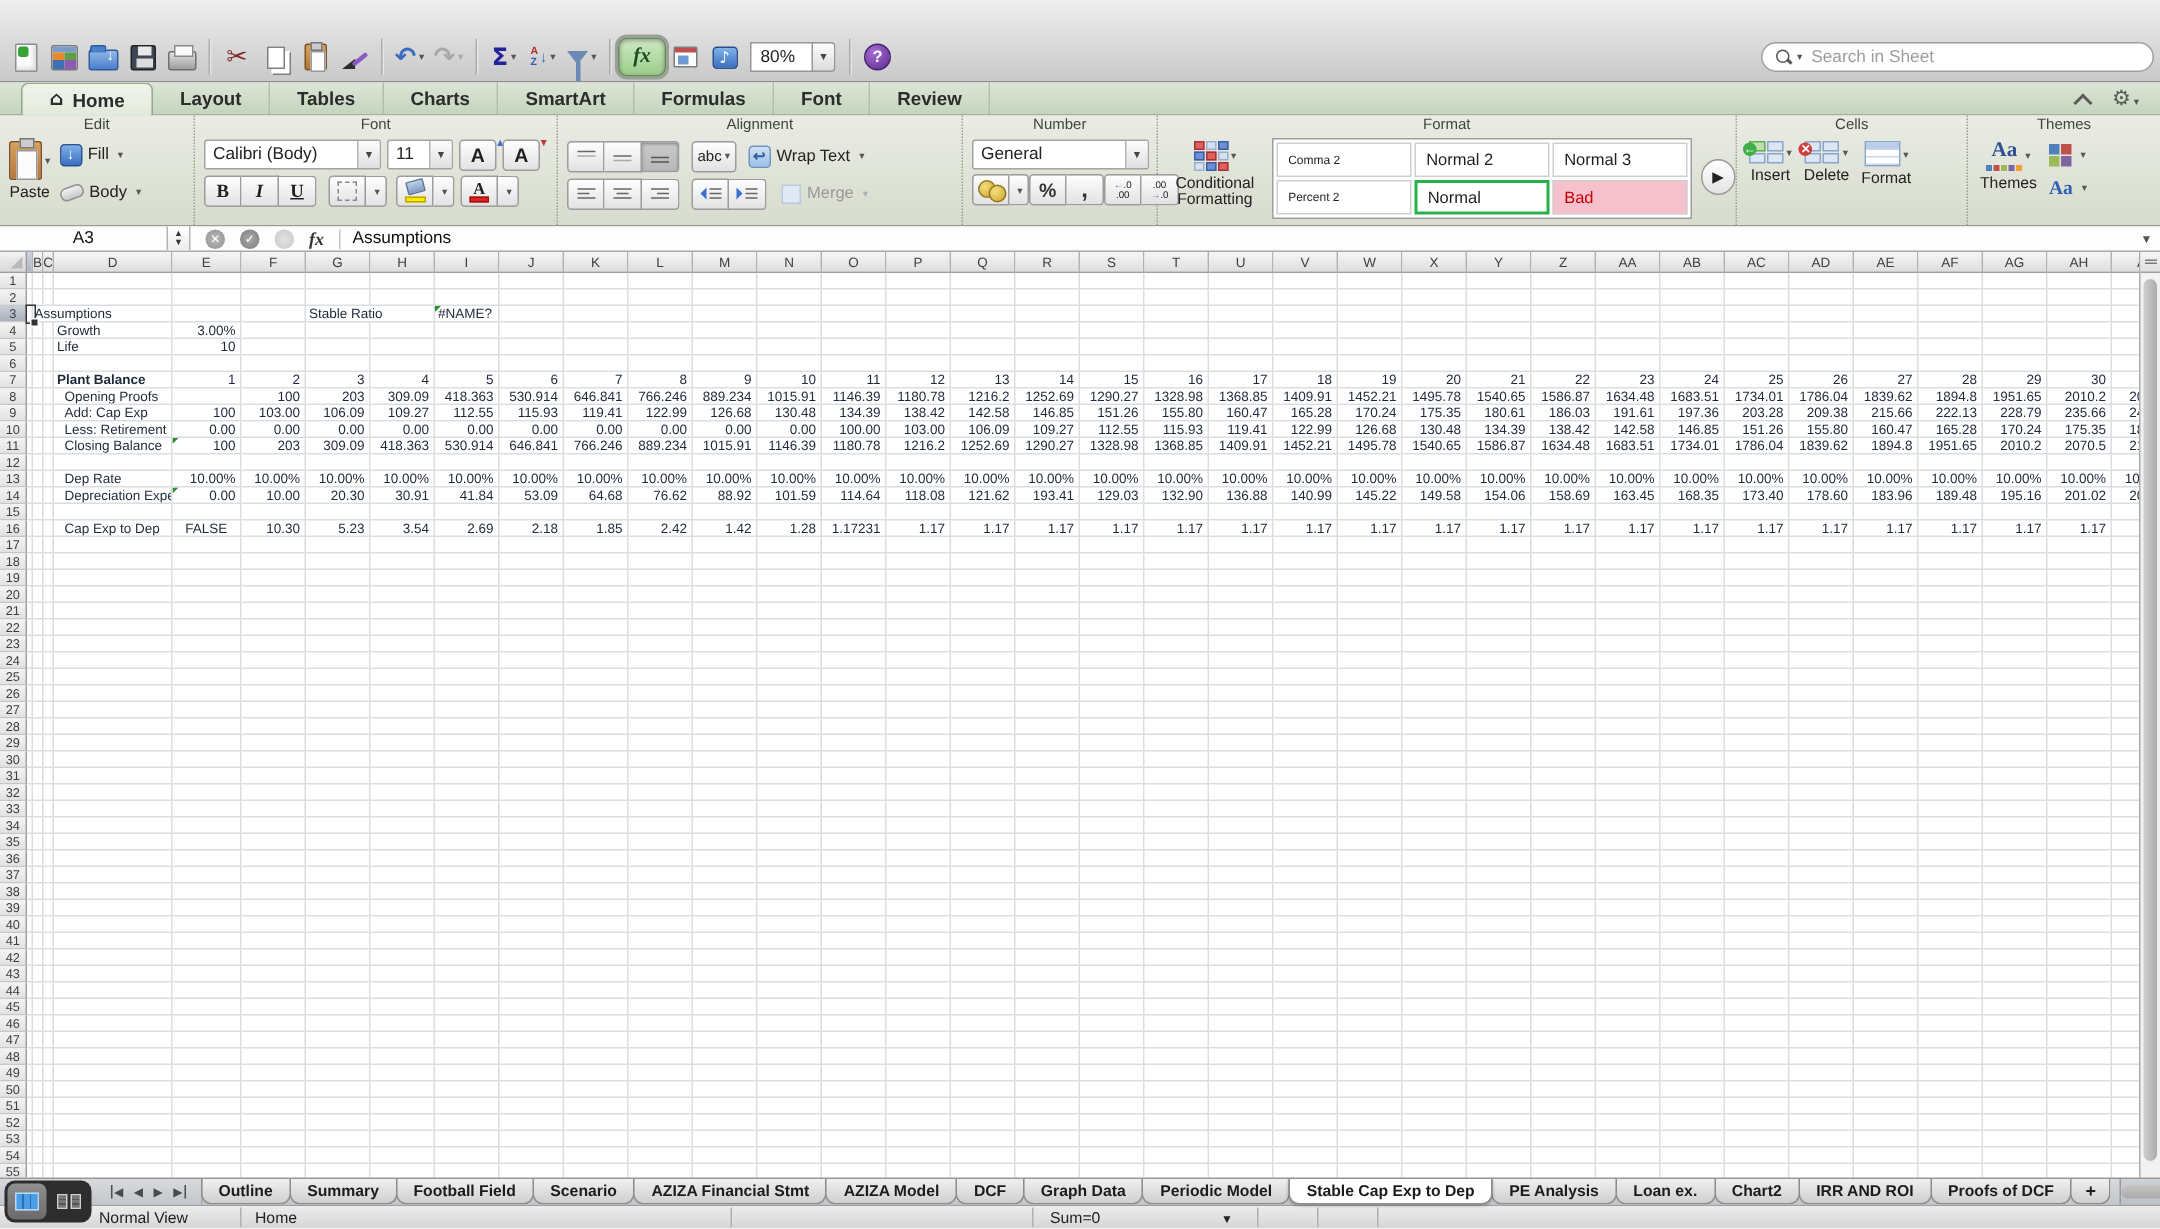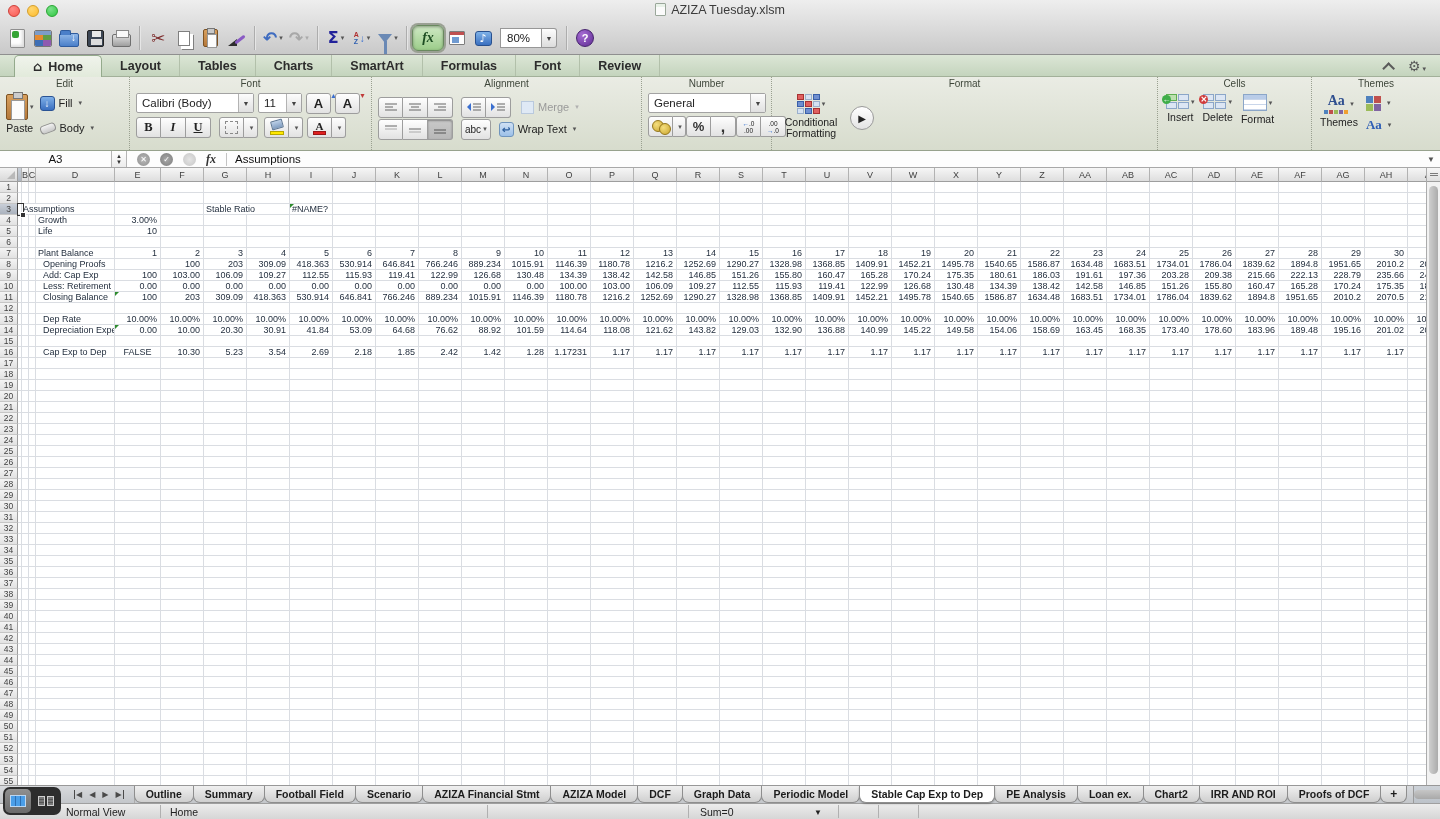--- a/index.html
+++ b/index.html
@@ -206,26 +206,20 @@
 .vbtn{flex:1;border-radius:5px;display:flex;align-items:center;justify-content:center;}
 .vbtn.sel{background:linear-gradient(#909090,#6a6a6a);}
 .vgrid{width:16px;height:12px;border:1px solid #bcd7f2;background:repeating-linear-gradient(90deg,#4a9ee8 0 4px,#2d6fb4 4px 5px),#4a9ee8;}
 .vgrid2{display:flex;gap:2px;}
 .vgrid2 b{width:7px;height:10px;border:1px solid #cfcfcf;background:repeating-linear-gradient(#777 0 2px,#555 2px 3px);}
 </style>
 </head>
 <body>
 
 <div id="topchrome">
-  <div id="titlebar">
-    <span class="tlight" id="tl-close"></span>
-    <span class="tlight" id="tl-min"></span>
-    <span class="tlight" id="tl-zoom"></span>
-    <div id="wtitle"><span class="docico"></span><span>AZIZA Tuesday.xlsm</span></div>
-  </div>
   <div id="toolbar">
     <span class="tb">
         <span class="ico-page">
           <i></i>
         </span>
       </span>
     <span class="tb">
         <span class="ico-gal">
           <b></b>
           <b></b>
@@ -293,20 +287,25 @@
         <span class="ico-media glyph">♪</span>
       </span>
     <span id="zoomcombo">
       <span class="zval">80%</span>
       <span class="zcar">▼</span>
     </span>
     <span class="tsep"></span>
     <span class="tb">
         <span id="helpbtn">?</span>
       </span>
+    <span id="searchwrap">
+      <span class="magico"></span>
+      <span class="car">▾</span>
+      <span class="ph">Search in Sheet</span>
+    </span>
   </div>
 </div>
 
 <div id="tabstrip">
   <div id="ribbon-tabs">
       <div class="rtab active">
         <span class="homeico">⌂</span>
         <span>Home</span>
       </div>
       <div class="rtab">
@@ -422,20 +421,51 @@
         <span class="mb last" style="min-width:14px;">
             <span class="car">▾</span>
           </span>
       </div>
     </div>
   </div>
 
   <div class="rgroup g-align">
     <span class="glabel">Alignment</span>
     <div style="padding:1px 6px;">
+      <div style="display:flex;align-items:center;">
+        <span class="mb first">
+            <svg class="alico" width="14" height="10">
+              <line x1="1" y1="2" x2="13" y2="2" stroke="#666"></line>
+              <line x1="1" y1="5" x2="13" y2="5" stroke="#aaa"></line>
+            </svg>
+          </span>
+        <span class="mb mid">
+            <svg class="alico" width="14" height="10">
+              <line x1="1" y1="5" x2="13" y2="5" stroke="#666"></line>
+              <line x1="1" y1="8" x2="13" y2="8" stroke="#aaa"></line>
+            </svg>
+          </span>
+        <span class="mb last pressed">
+            <svg class="alico" width="14" height="10">
+              <line x1="1" y1="6" x2="13" y2="6" stroke="#555"></line>
+              <line x1="1" y1="9" x2="13" y2="9" stroke="#555"></line>
+            </svg>
+          </span>
+        <span style="width:8px;"></span>
+        <span class="mb solo">
+            <span style="font-size:10px;">abc</span>
+            <span class="car">▾</span>
+          </span>
+        <span style="width:8px;"></span>
+        <span class="srow">
+            <span class="fill-ico" style="background:linear-gradient(#cfe0f4,#9cc0e8);color:#2d5f9e;border-color:#6f94bd;">↩</span>
+            <span>Wrap Text</span>
+            <span class="car">▾</span>
+          </span>
+      </div>
       <div style="display:flex;align-items:center;margin-top:3px;">
         <span class="mb first">
             <svg class="alico" width="14" height="10">
               <line x1="1" y1="2" x2="13" y2="2" stroke="#666"></line>
               <line x1="1" y1="5" x2="9" y2="5" stroke="#666"></line>
               <line x1="1" y1="8" x2="13" y2="8" stroke="#666"></line>
             </svg>
           </span>
         <span class="mb mid">
             <svg class="alico" width="14" height="10">
@@ -466,51 +496,20 @@
               <line x1="7" y1="5" x2="15" y2="5" stroke="#666"></line>
               <line x1="7" y1="8" x2="15" y2="8" stroke="#666"></line>
               <polygon points="1,1 5,5 1,9" fill="#3a6fd0"></polygon>
             </svg>
           </span>
         <span style="width:10px;"></span>
         <span class="srow" style="color:#9a9a9a;">
             <span style="width:13px;height:13px;background:#dfe9f5;border:1px solid #b9c9dd;"></span>
             <span>Merge</span>
             <span class="car" style="color:#b0b0b0;">▾</span>
-          </span>
-      </div>
-      <div style="display:flex;align-items:center;">
-        <span class="mb first">
-            <svg class="alico" width="14" height="10">
-              <line x1="1" y1="2" x2="13" y2="2" stroke="#666"></line>
-              <line x1="1" y1="5" x2="13" y2="5" stroke="#aaa"></line>
-            </svg>
-          </span>
-        <span class="mb mid">
-            <svg class="alico" width="14" height="10">
-              <line x1="1" y1="5" x2="13" y2="5" stroke="#666"></line>
-              <line x1="1" y1="8" x2="13" y2="8" stroke="#aaa"></line>
-            </svg>
-          </span>
-        <span class="mb last pressed">
-            <svg class="alico" width="14" height="10">
-              <line x1="1" y1="6" x2="13" y2="6" stroke="#555"></line>
-              <line x1="1" y1="9" x2="13" y2="9" stroke="#555"></line>
-            </svg>
-          </span>
-        <span style="width:8px;"></span>
-        <span class="mb solo">
-            <span style="font-size:10px;">abc</span>
-            <span class="car">▾</span>
-          </span>
-        <span style="width:8px;"></span>
-        <span class="srow">
-            <span class="fill-ico" style="background:linear-gradient(#cfe0f4,#9cc0e8);color:#2d5f9e;border-color:#6f94bd;">↩</span>
-            <span>Wrap Text</span>
-            <span class="car">▾</span>
           </span>
       </div>
     </div>
   </div>
 
   <div class="rgroup g-num">
     <span class="glabel">Number</span>
     <div style="padding:1px 6px;">
       <span class="combo" style="width:118px;">
           <span class="cval">General</span>
@@ -556,20 +555,40 @@
               <b class="r"></b>
               <b></b>
               <b></b>
               <b class="b"></b>
               <b class="r"></b>
             </span>
             <span class="car">▾</span>
           </span>
         <span class="bb-label">Conditional Formatting</span>
       </div>
+      <div id="style-gallery">
+          <div class="sg small">
+            <span>Comma 2</span>
+          </div>
+          <div class="sg small">
+            <span>Percent 2</span>
+          </div>
+          <div class="sg ">
+            <span>Normal 2</span>
+          </div>
+          <div class="sg selected">
+            <span>Normal</span>
+          </div>
+          <div class="sg ">
+            <span>Normal 3</span>
+          </div>
+          <div class="sg bad">
+            <span>Bad</span>
+          </div>
+        </div>
       <span class="gal-arrow" style="margin-top:14px;">
           <span>▶</span>
         </span>
     </div>
   </div>
 
   <div class="rgroup g-cells">
     <span class="glabel">Cells</span>
     <div style="display:flex;gap:8px;padding-left:8px;">
       <div class="bigbtn">
@@ -950,21 +969,21 @@
         <div class="cell" style="width: 43px;"></div>
         <div class="cell" style="width: 43px;"></div>
         <div class="cell" style="width: 43px;"></div>
         <div class="cell" style="width: 43px;"></div>
       </div>
       <div class="grow">
         <div class="rh">7</div>
         <div class="cell" style="width: 4px;"></div>
         <div class="cell" style="width: 7px;"></div>
         <div class="cell" style="width: 7px;"></div>
-        <div class="cell c-l" style="width: 79px;">
+        <div class="cell c-l" style="width: 79px; font-weight: bold;">
           <span>Plant Balance</span>
         </div>
         <div class="cell c-r" style="width: 46px;">
           <span>1</span>
         </div>
         <div class="cell c-r" style="width: 43px;">
           <span>2</span>
         </div>
         <div class="cell c-r" style="width: 43px;">
           <span>3</span>
@@ -1641,21 +1660,21 @@
         <div class="cell c-r" style="width: 43px;">
           <span>114.64</span>
         </div>
         <div class="cell c-r" style="width: 43px;">
           <span>118.08</span>
         </div>
         <div class="cell c-r" style="width: 43px;">
           <span>121.62</span>
         </div>
         <div class="cell c-r" style="width: 43px;">
-          <span>143.82</span>
+          <span>193.41</span>
         </div>
         <div class="cell c-r" style="width: 43px;">
           <span>129.03</span>
         </div>
         <div class="cell c-r" style="width: 43px;">
           <span>132.90</span>
         </div>
         <div class="cell c-r" style="width: 43px;">
           <span>136.88</span>
         </div>

